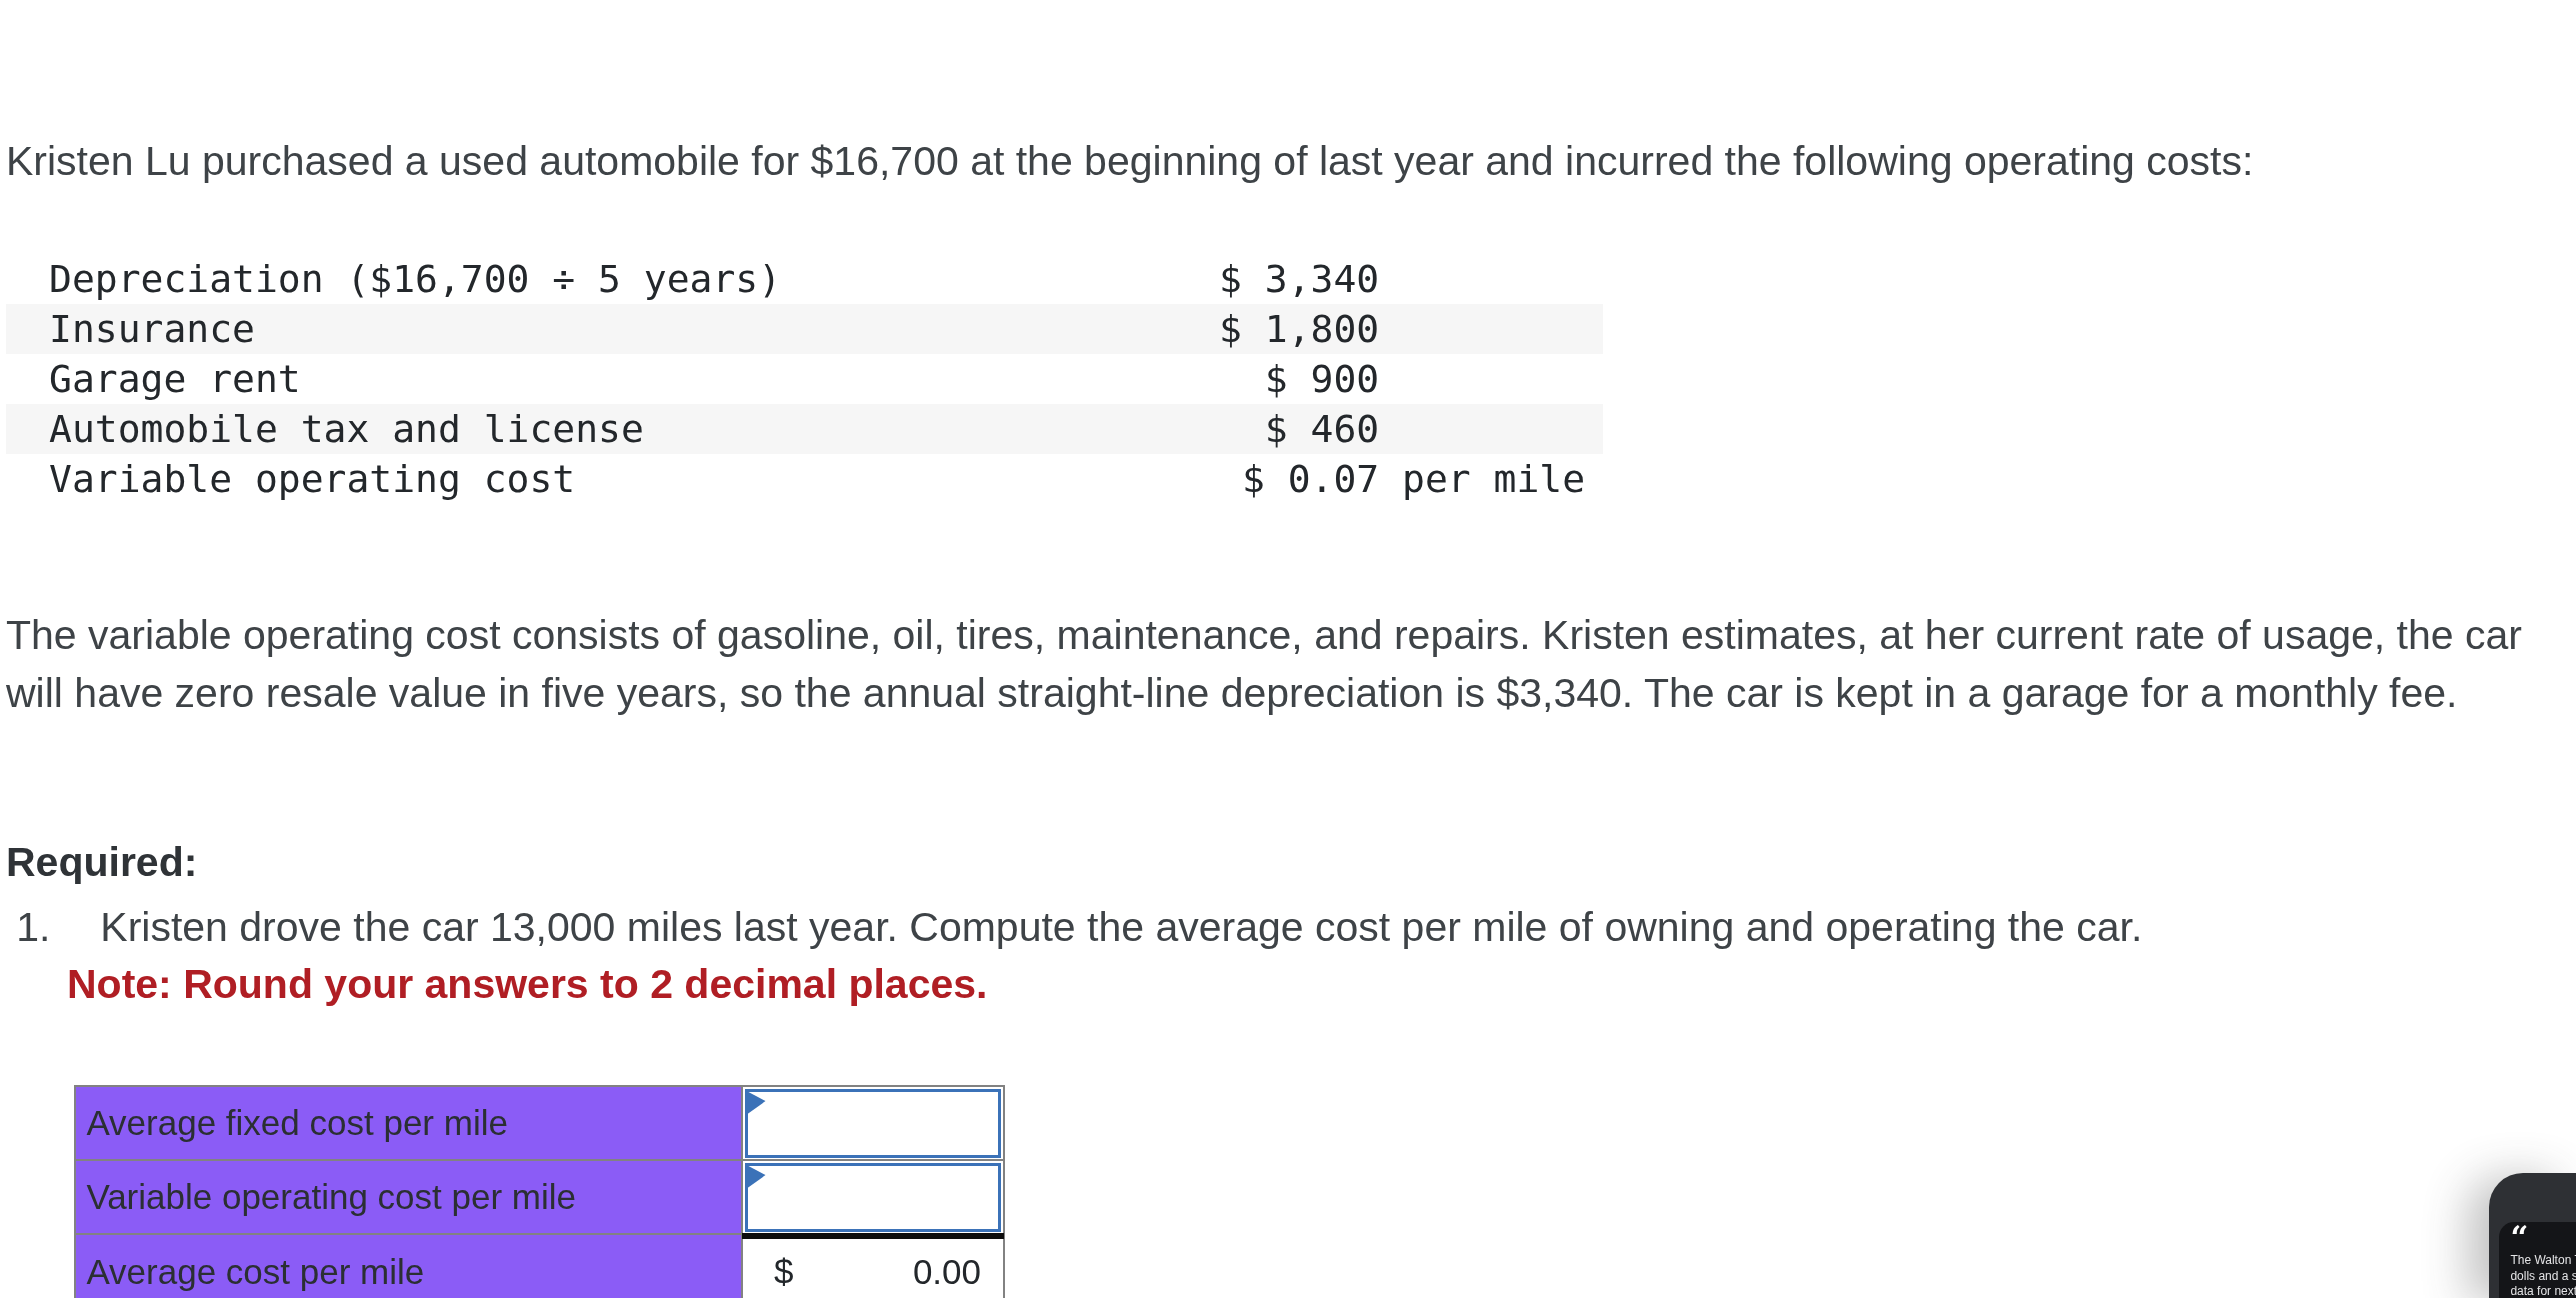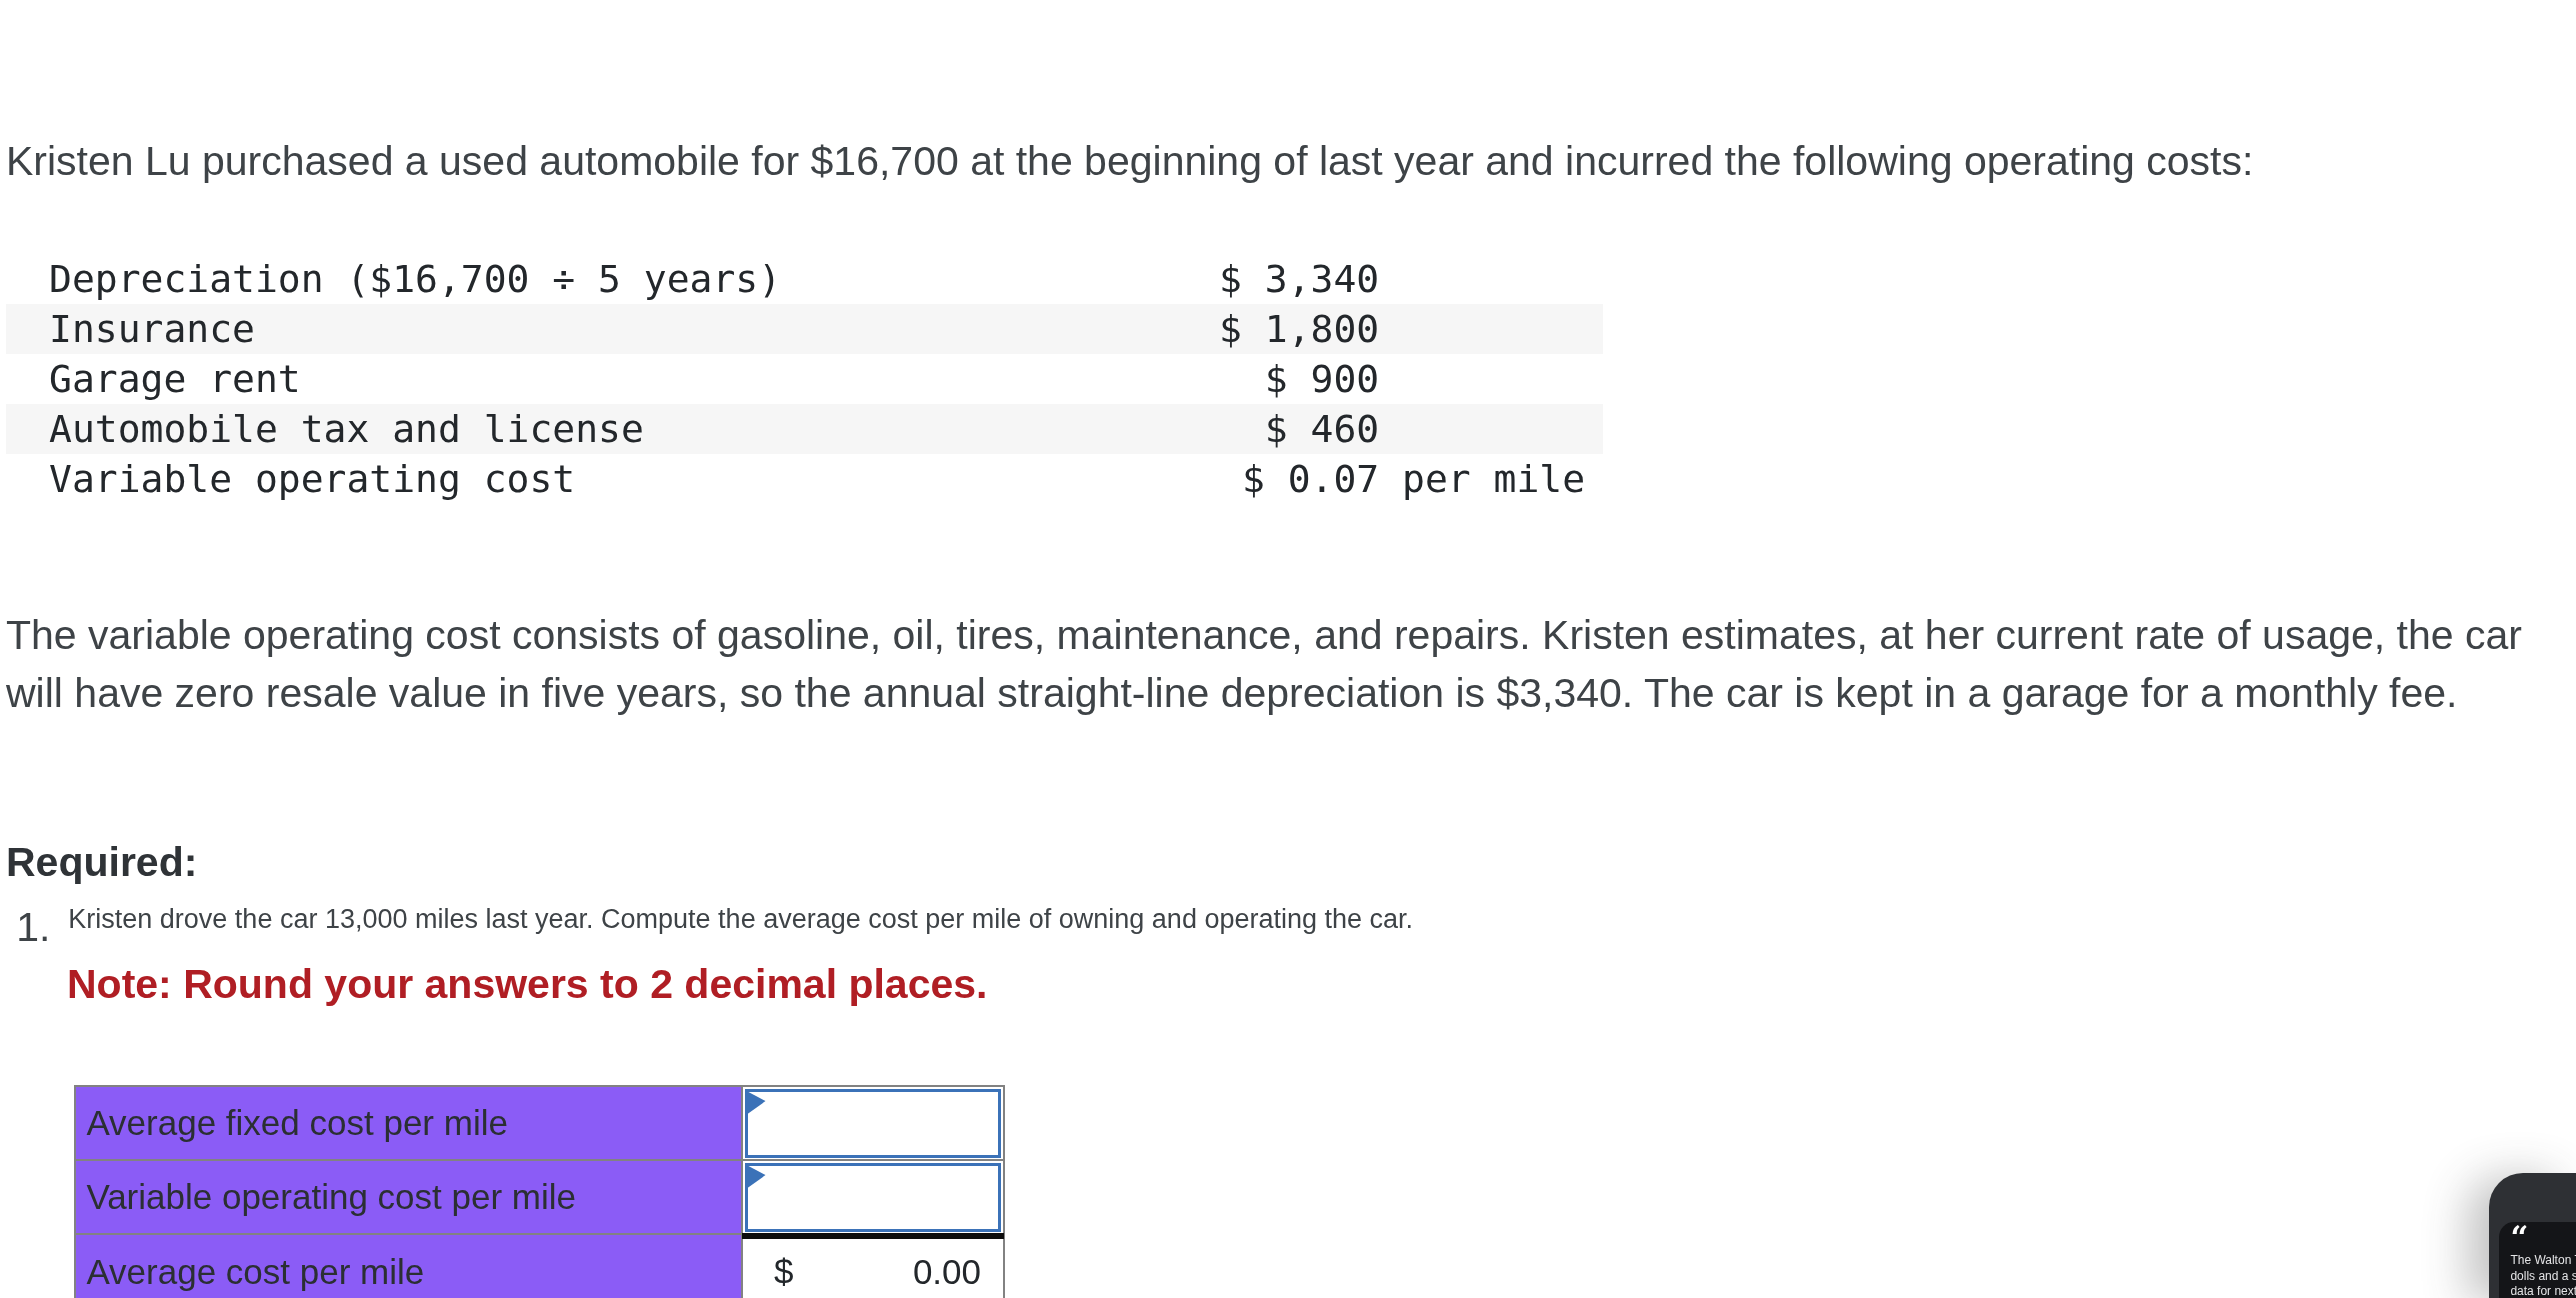--- a/index.html
+++ b/index.html
@@ -34,21 +34,21 @@
 
   
   .required {
     position:absolute; left:6px; top:796px;
     font-size:41px; font-weight:bold; color:#2f3337;margin-top:43px;
   }
 
   
   .question { position:absolute; left:16.3px; top:904px; width:2543px; display:flex; }
   .q-number { width:52px; font-size:41px; color:#3e4347; }
-  .q-text  { font-size:27px; color:#3e4347; }
+  .q-text  { font-size:41px; color:#3e4347;margin-left:32px; }
   .note {
     position:absolute; left:67px; top:961px;
     font-size:41px; font-weight:bold; color:#b01e24;
   }
 
   
   .atable {
     position:absolute; left:74px; top:1085px; width:931px;
     border:2.2px solid #828282; background:#fff;
   }

